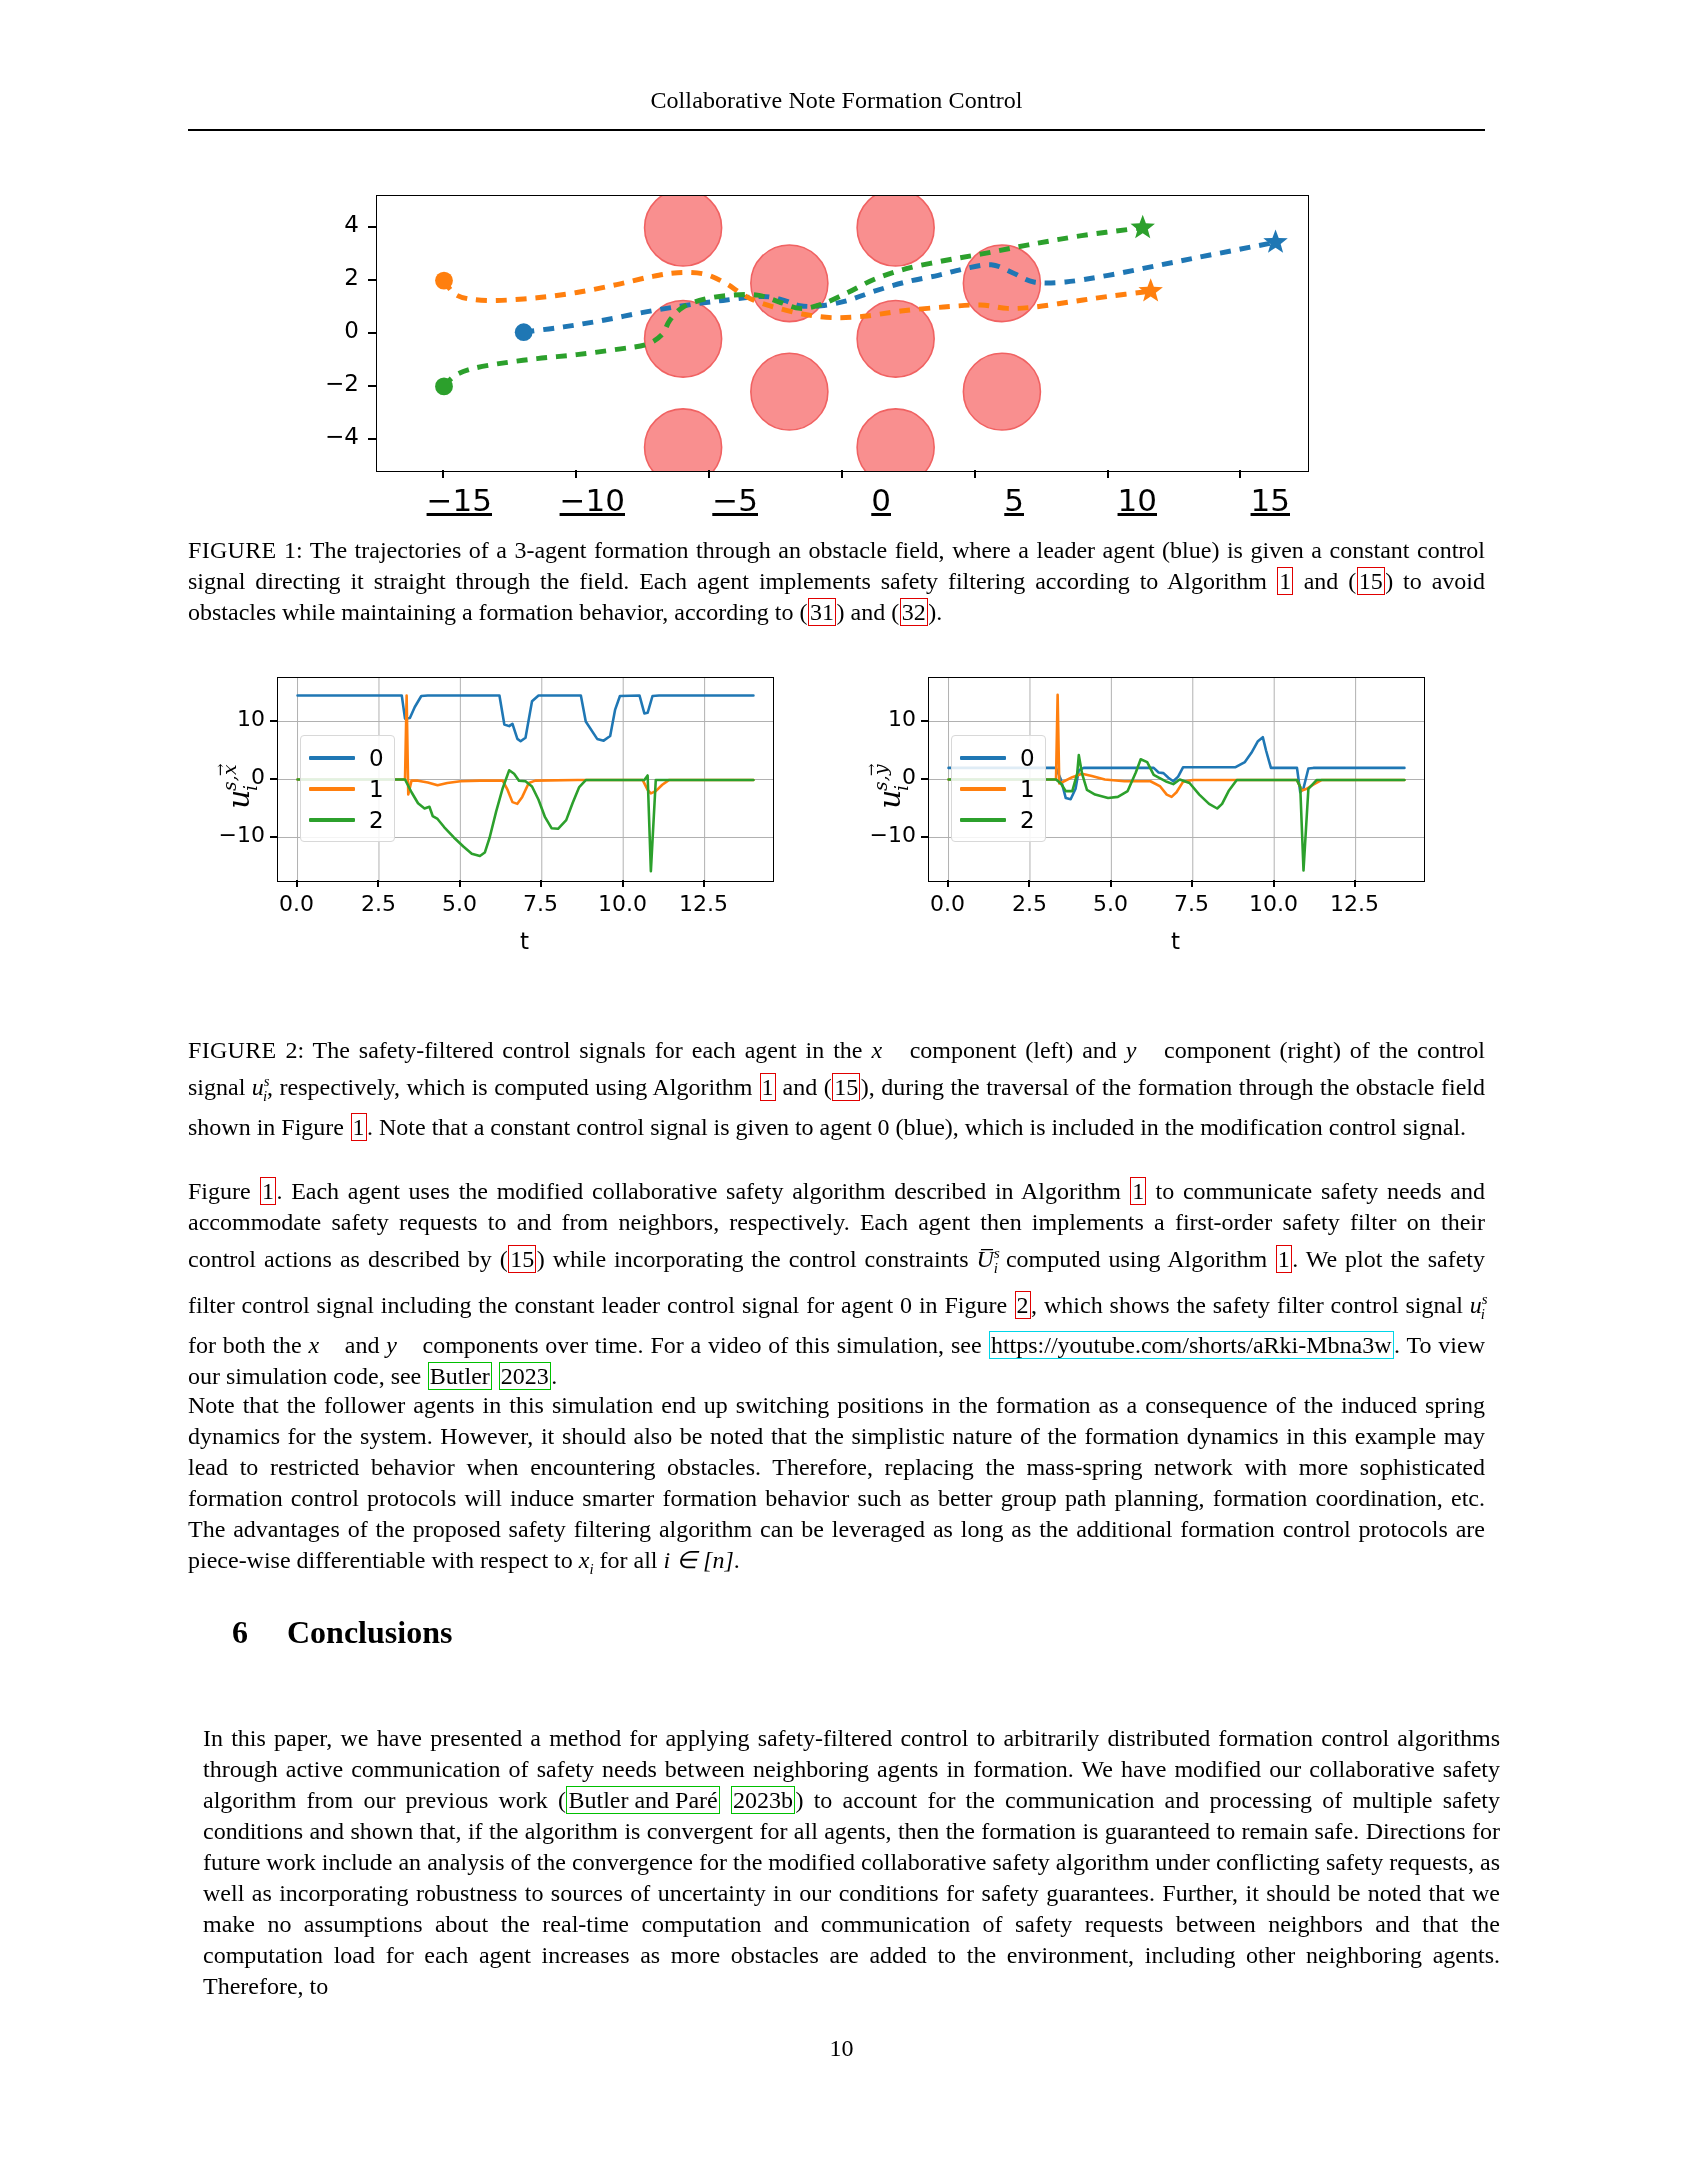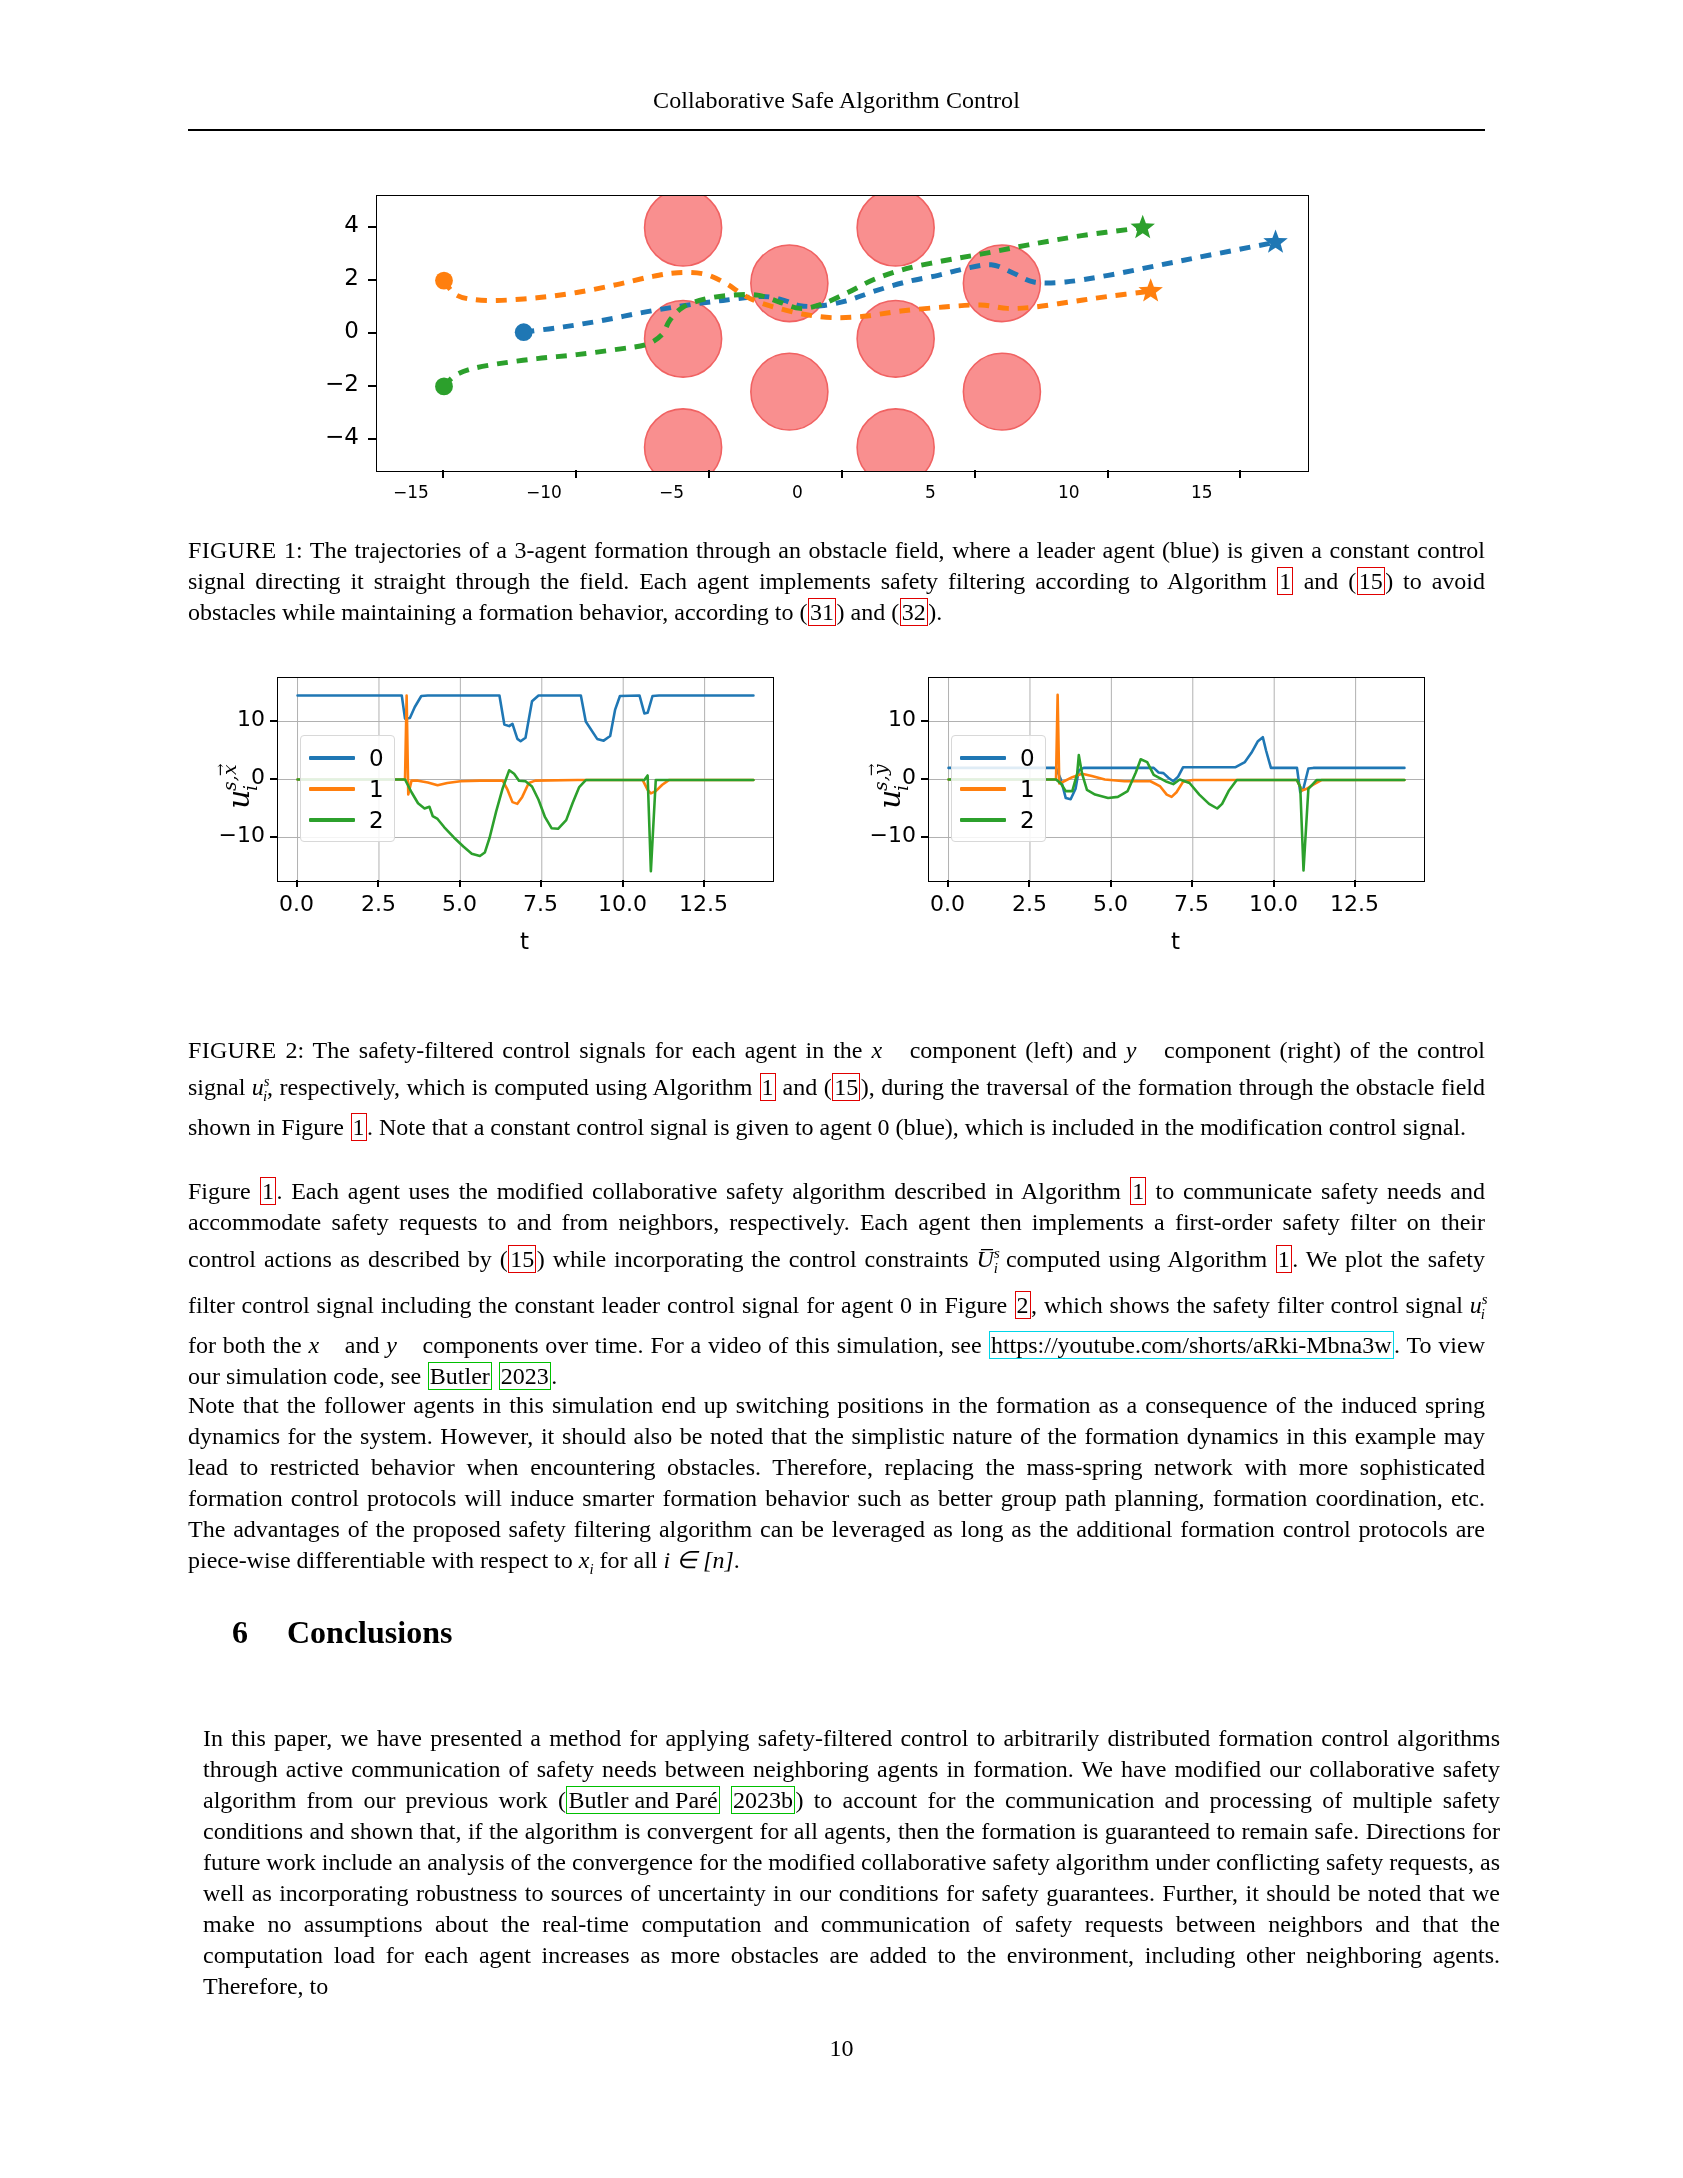--- a/index.html
+++ b/index.html
@@ -27,22 +27,22 @@
     position:absolute;left:188px;top:7px;width:931px;height:275px;
     border:1.6px solid #000;background:#fff;overflow:hidden;
   }
   .fig1-svg{position:absolute;left:0;top:0;}
 
   .ax-ylab{
     position:absolute;text-align:right;font-size:23px;
     font-family:"DejaVu Sans", sans-serif;color:#000;
   }
   .ax-xlab{
-    position:absolute;text-align:left;font-size:17px;
-    font-family:"DejaVu Sans", sans-serif;color:#000;
+    position:absolute;text-align:right;font-size:31px;
+    font-family:"DejaVu Sans", sans-serif;color:#000;text-decoration:underline;
   }
   .tickmark{position:absolute;background:#000;}
 
   
   .caption,.para{
     position:absolute;left:188px;width:1297px;
     font-size:24px;line-height:31px;text-align:justify;
     text-justify:inter-word;
   }
   .sc{font-variant:small-caps;letter-spacing:0.3px;}
@@ -106,21 +106,21 @@
   .pagenum{
     position:absolute;left:0;top:2035px;width:1683px;text-align:center;
     font-size:24px;
   }
 </style>
 </head>
 <body>
 
 <div class="page">
 
-  <div class="runhead">Collaborative Safe Algorithm Control</div>
+  <div class="runhead">Collaborative Note Formation Control</div>
   <div class="hrule"></div>
 
   <div class="fig1-wrap">
     <div class="fig1-plot">
       <svg class="fig1-svg" id="f1svg" width="931" height="275" viewBox="0 0 940 278">
           <ellipse cx="308.85714285714283" cy="32.07692307692312" rx="38.942857142857065" ry="38.759615384615415" fill="#f98a8a" stroke="#f05a5a" stroke-width="1.6" opacity="0.95"></ellipse>
           <ellipse cx="308.85714285714283" cy="144.34615384615387" rx="38.942857142857065" ry="38.759615384615415" fill="#f98a8a" stroke="#f05a5a" stroke-width="1.6" opacity="0.95"></ellipse>
           <ellipse cx="308.85714285714283" cy="253.94230769230768" rx="38.942857142857065" ry="38.759615384615415" fill="#f98a8a" stroke="#f05a5a" stroke-width="1.6" opacity="0.95"></ellipse>
           <ellipse cx="416.2857142857143" cy="88.21153846153848" rx="38.942857142857065" ry="38.759615384615415" fill="#f98a8a" stroke="#f05a5a" stroke-width="1.6" opacity="0.95"></ellipse>
           <ellipse cx="416.2857142857143" cy="197.80769230769232" rx="38.942857142857065" ry="38.759615384615415" fill="#f98a8a" stroke="#f05a5a" stroke-width="1.6" opacity="0.95"></ellipse>

